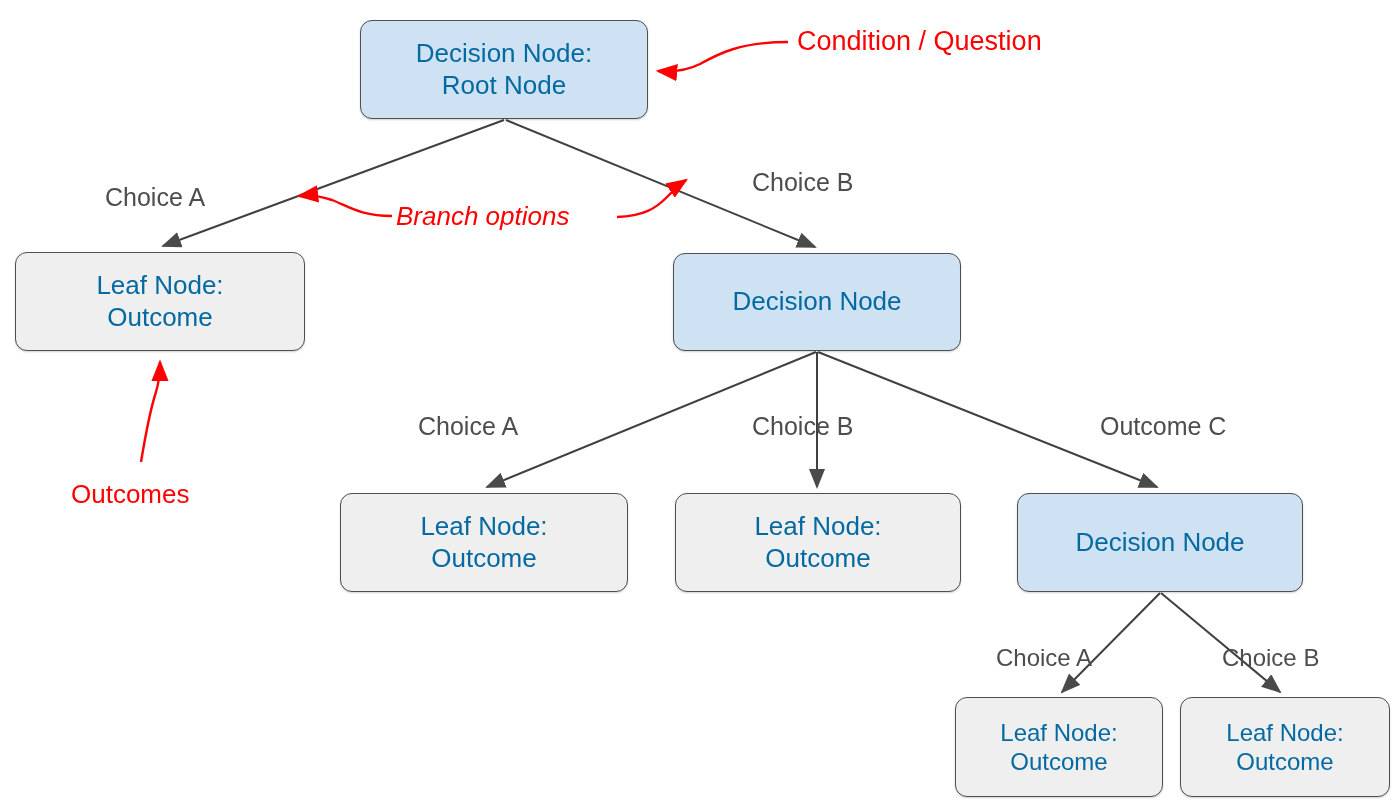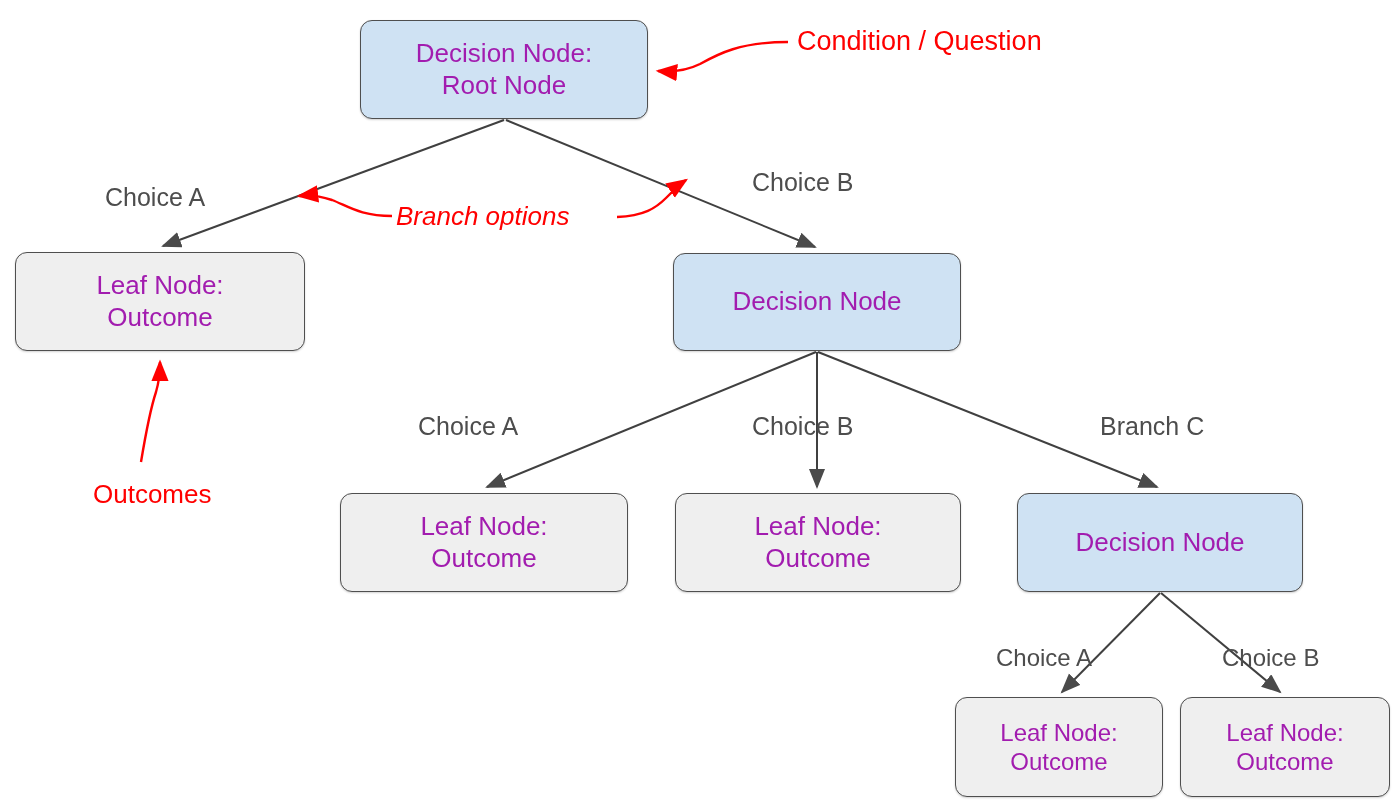--- a/index.html
+++ b/index.html
@@ -28,21 +28,21 @@
   }
   .node {
     position: absolute;
     box-sizing: border-box;
     border-radius: 12px;
     border: 1.6px solid #5a5a5a;
     display: flex;
     align-items: center;
     justify-content: center;
     text-align: center;
-    color: #a21caf;
+    color: #0369a1;
     line-height: 1.22;
     white-space: pre-line;
     box-shadow: 0 1px 2px rgba(0,0,0,0.18);
   }
   .node.decision {
     background: #cfe2f3;
     border-color: #4f4f4f;
   }
   .node.leaf {
     background: #efefef;
@@ -144,21 +144,21 @@
 
   <div class="node leaf" style="left:1180px; top:697px; width:210px; height:100px; font-size:24px;">
     <span class="node-label">Leaf Node:
 Outcome</span>
   </div>
 
   <div class="edge-label" style="left:105px; top:185px; font-size:25px;">Choice A</div>
   <div class="edge-label" style="left:752px; top:170px; font-size:25px;">Choice B</div>
   <div class="edge-label" style="left:418px; top:414px; font-size:25px;">Choice A</div>
   <div class="edge-label" style="left:752px; top:414px; font-size:25px;">Choice B</div>
-  <div class="edge-label" style="left:1100px; top:414px; font-size:25px;">Branch C</div>
+  <div class="edge-label" style="left:1100px; top:414px; font-size:25px;">Outcome C</div>
   <div class="edge-label" style="left:996px; top:646px; font-size:24px;">Choice A</div>
   <div class="edge-label" style="left:1222px; top:646px; font-size:24px;">Choice B</div>
 
   <div class="anno-text" style="left:797px; top:28px; font-size:27px;text-align:right;">Condition / Question</div>
   <div class="anno-text" style="left:396px; top:203px; font-size:26px;font-style:italic;">Branch options</div>
-  <div class="anno-text" style="left:71px; top:481px; font-size:26px;margin-left:22px;">Outcomes</div>
+  <div class="anno-text" style="left:71px; top:481px; font-size:26px;">Outcomes</div>
 
 </div>
 
 </body></html>

